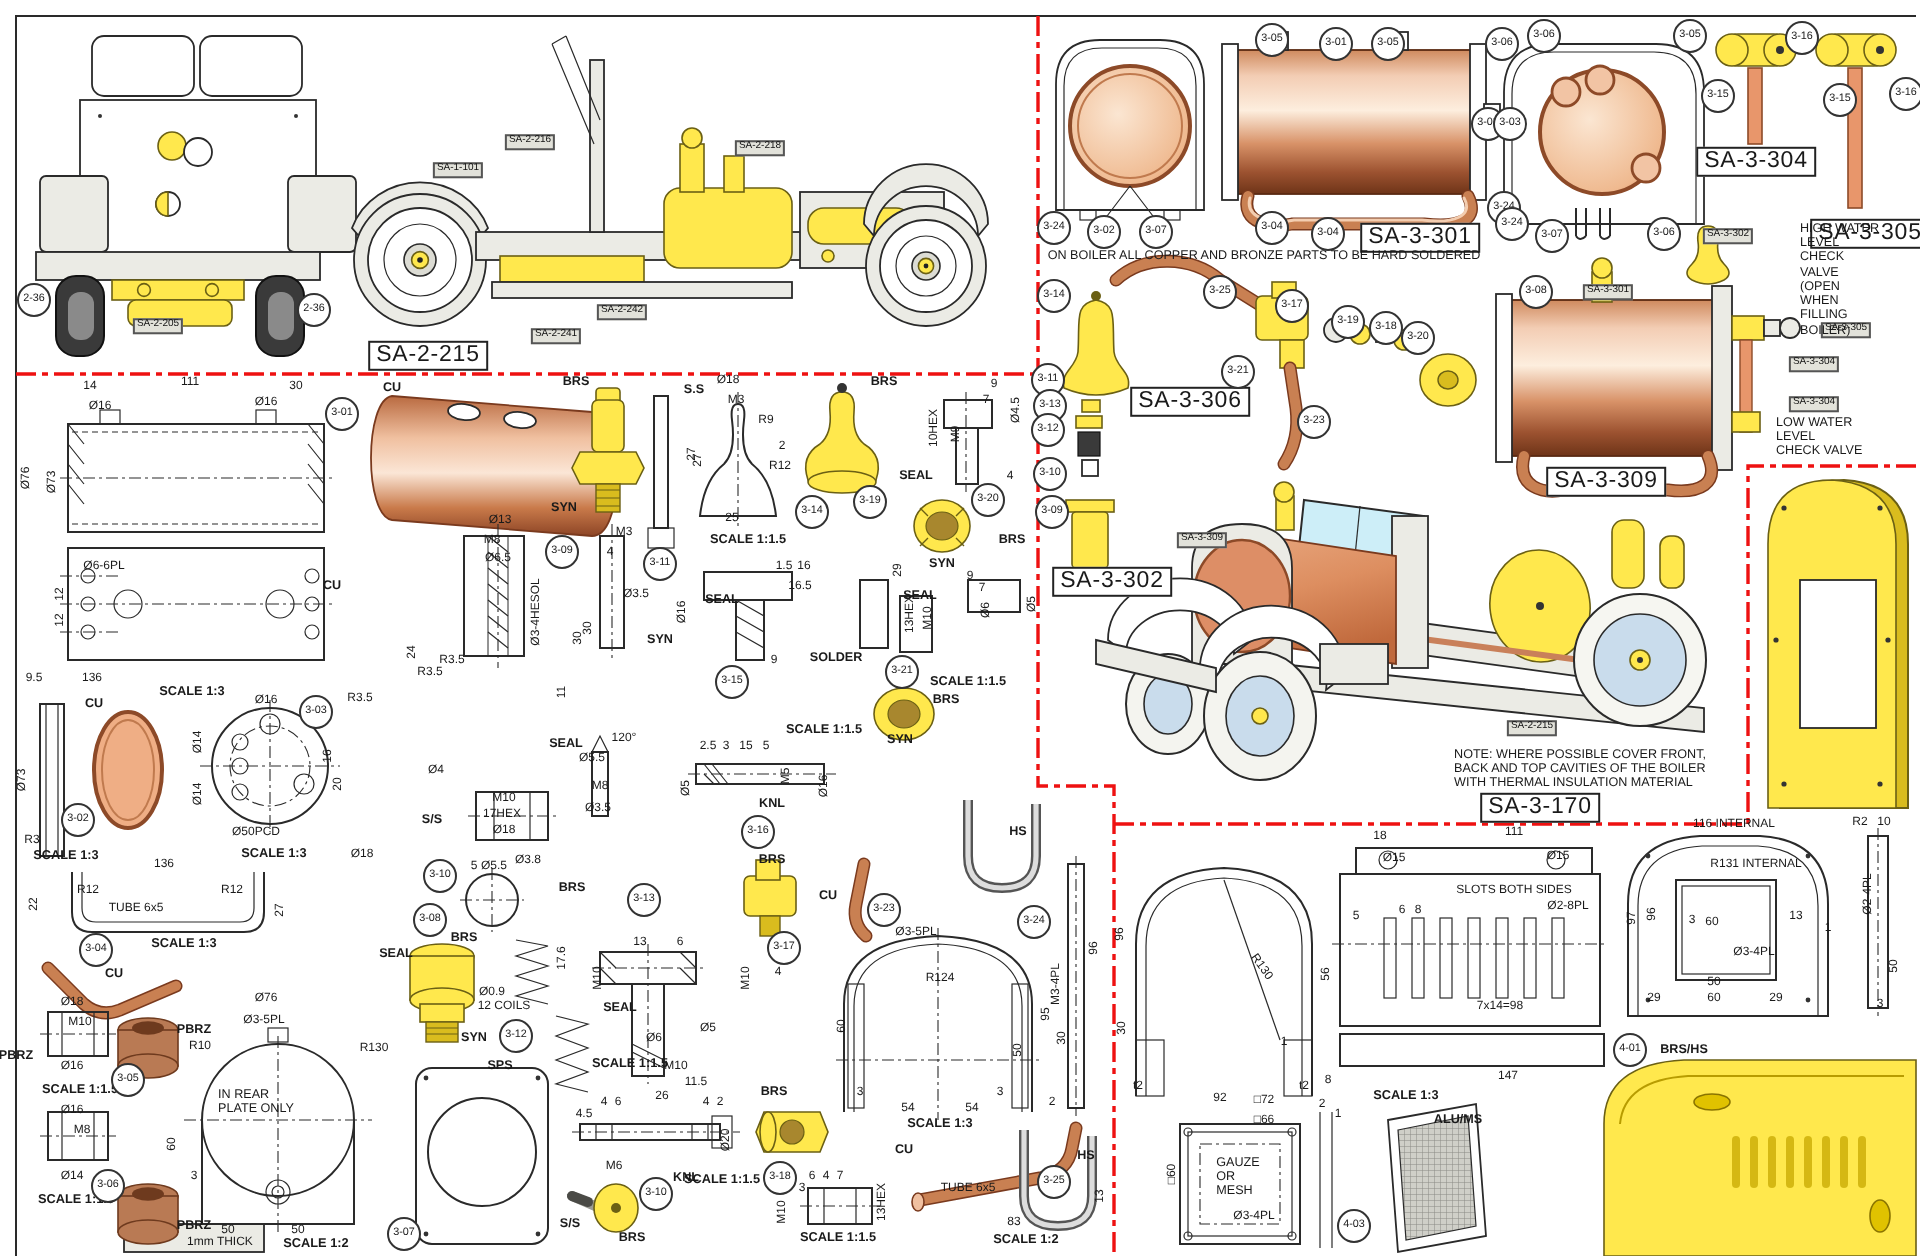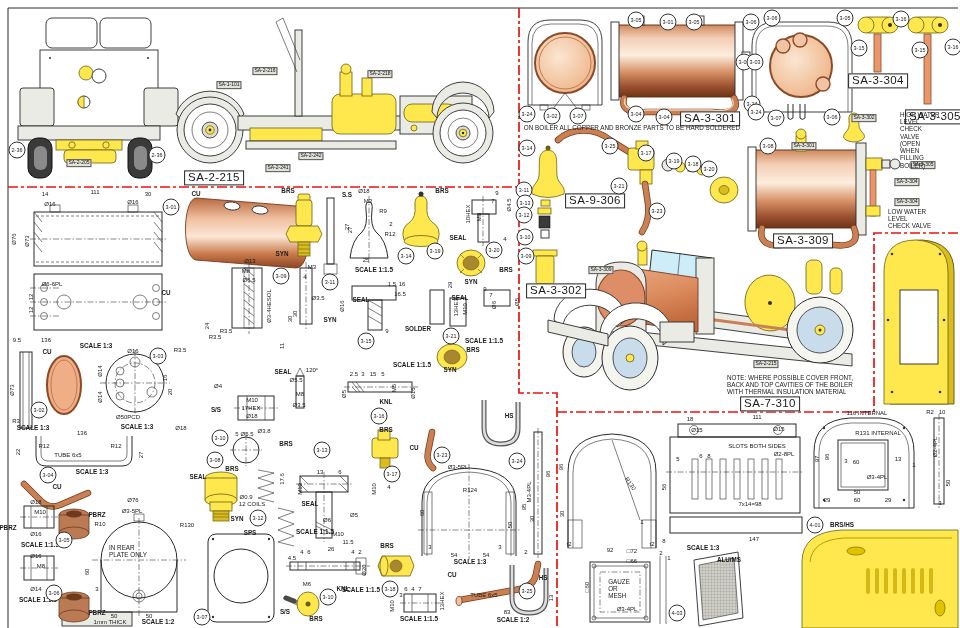--- a/index.html
+++ b/index.html
@@ -553,24 +553,24 @@
     </g>
     <ellipse cx="856" cy="551" rx="9" ry="4" fill="#e0c200" stroke="#8a7400" stroke-width=".8"></ellipse>
     <ellipse cx="940" cy="608" rx="5" ry="8" fill="#e0c200" stroke="#8a7400" stroke-width=".8"></ellipse>
   </g>
 </svg>
 
 <span class="lbl asm" style="left: 214px; top: 178px; transform: translate(-50%, -50%);">SA-2-215</span>
     <span class="lbl asm" style="left: 710px; top: 119px; transform: translate(-50%, -50%);">SA-3-301</span>
     <span class="lbl asm" style="left: 878px; top: 81px; transform: translate(-50%, -50%);">SA-3-304</span>
     <span class="lbl asm" style="left: 935px; top: 117px; transform: translate(-50%, -50%);">SA-3-305</span>
-    <span class="lbl asm" style="left: 595px; top: 201px; transform: translate(-50%, -50%);">SA-9-306</span>
+    <span class="lbl asm" style="left: 595px; top: 201px; transform: translate(-50%, -50%);">SA-3-306</span>
     <span class="lbl asm" style="left: 803px; top: 241px; transform: translate(-50%, -50%);">SA-3-309</span>
     <span class="lbl asm" style="left: 556px; top: 291px; transform: translate(-50%, -50%);">SA-3-302</span>
-    <span class="lbl asm" style="left: 770px; top: 404px; transform: translate(-50%, -50%);">SA-7-310</span>
+    <span class="lbl asm" style="left: 770px; top: 404px; transform: translate(-50%, -50%);">SA-3-170</span>
     <span class="lbl tag" style="left: 79px; top: 163px; transform: translate(-50%, -50%);">SA-2-205</span>
     <span class="lbl tag" style="left: 229px; top: 85px; transform: translate(-50%, -50%);">SA-1-101</span>
     <span class="lbl tag" style="left: 265px; top: 71px; transform: translate(-50%, -50%);">SA-2-216</span>
     <span class="lbl tag" style="left: 380px; top: 74px; transform: translate(-50%, -50%);">SA-2-218</span>
     <span class="lbl tag" style="left: 278px; top: 168px; transform: translate(-50%, -50%);">SA-2-241</span>
     <span class="lbl tag" style="left: 311px; top: 156px; transform: translate(-50%, -50%);">SA-2-242</span>
     <span class="lbl tag" style="left: 864px; top: 118px; transform: translate(-50%, -50%);">SA-3-302</span>
     <span class="lbl tag" style="left: 804px; top: 146px; transform: translate(-50%, -50%);">SA-3-301</span>
     <span class="lbl tag" style="left: 923px; top: 165px; transform: translate(-50%, -50%);">SA-3-305</span>
     <span class="lbl tag" style="left: 907px; top: 182px; transform: translate(-50%, -50%);">SA-3-304</span>

